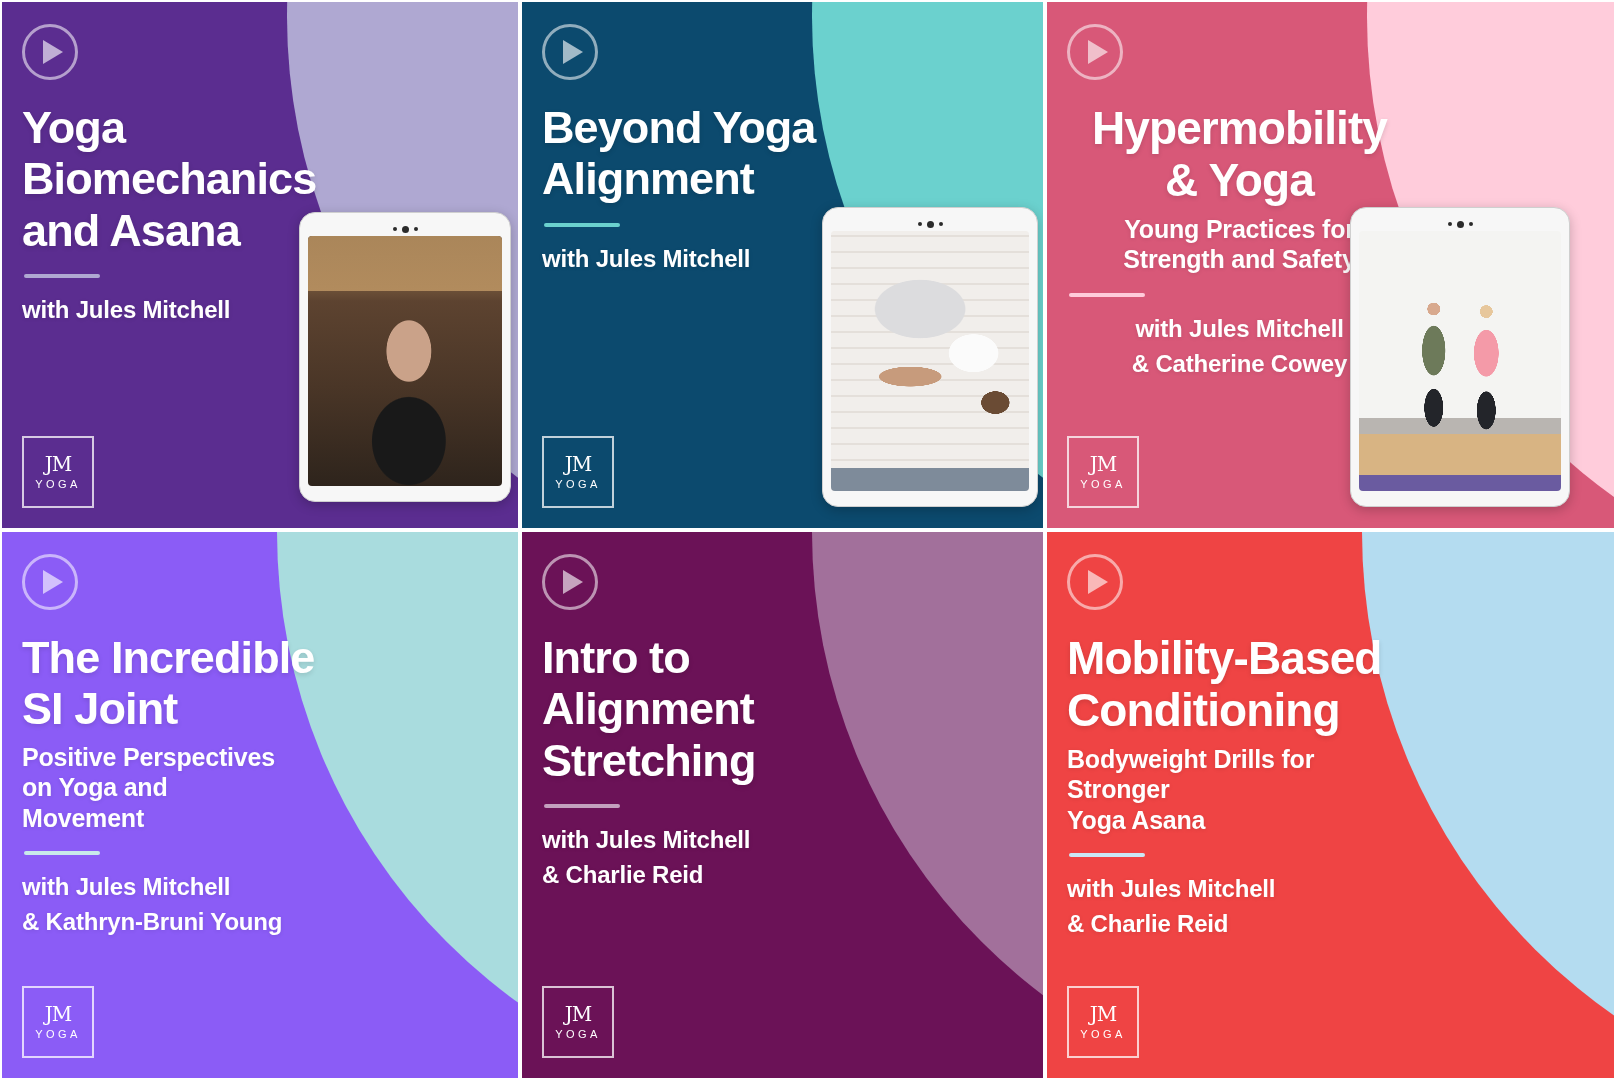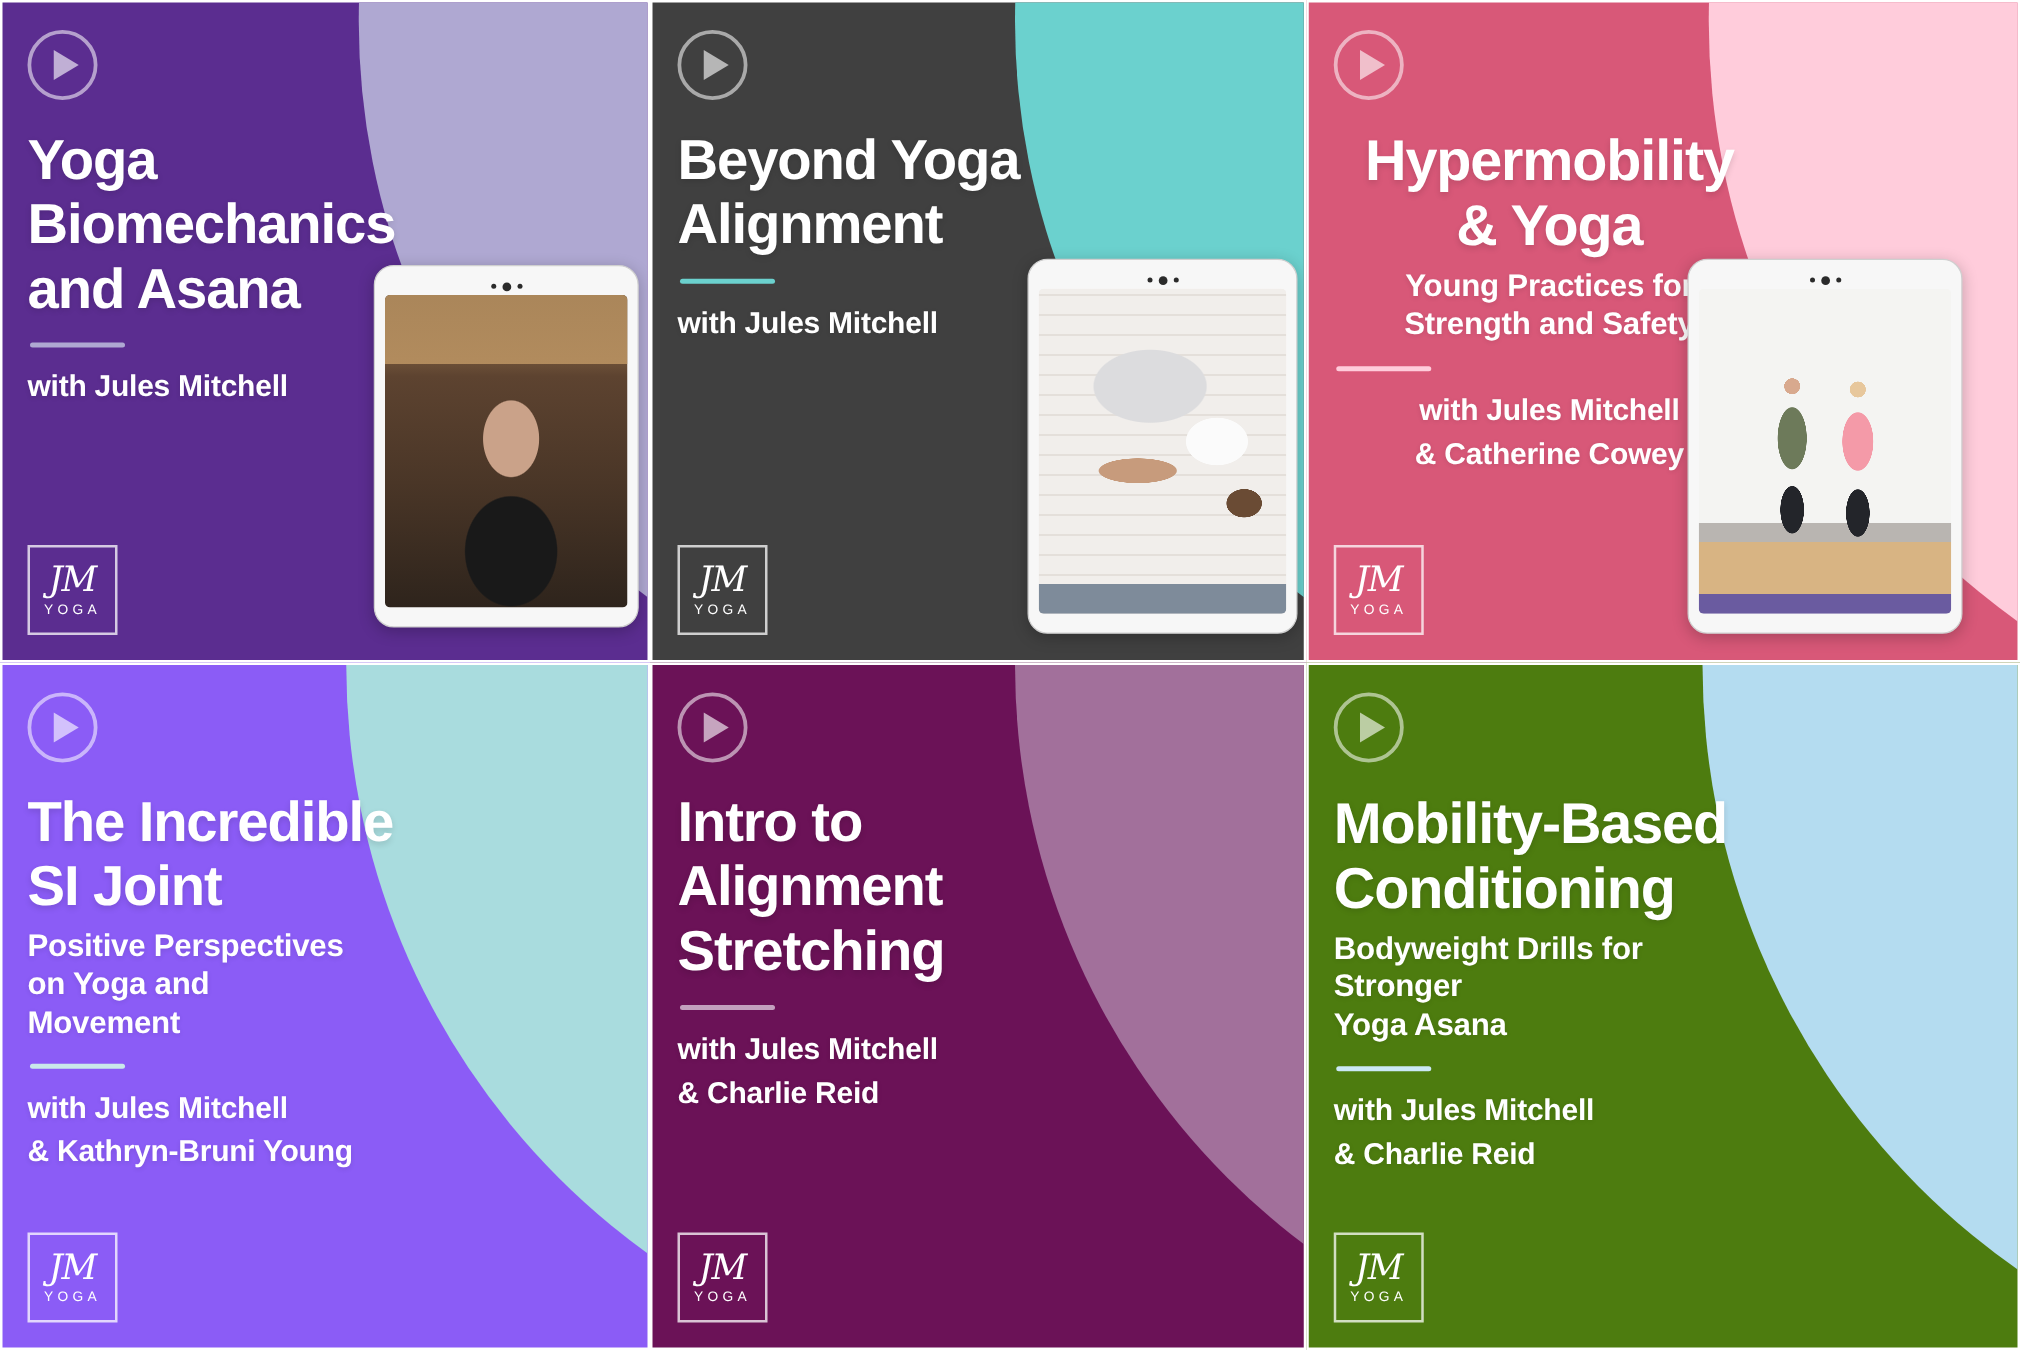--- a/index.html
+++ b/index.html
@@ -86,23 +86,22 @@
   .logo {
     width: 72px; height: 72px;
     border: 2px solid rgba(255,255,255,0.75);
     display: flex; flex-direction: column;
     align-items: center; justify-content: center;
     flex: 0 0 auto;
   }
   .logo-jm {
     color: #ffffff;
     font-family: "DejaVu Serif", serif;
-    font-style: italic;
     font-weight: 400;
-    font-size: 28px;
+    font-size: 20px;
     line-height: 1;
     letter-spacing: -1px;
   }
   .logo-yoga {
     color: #ffffff;
     font-size: 11px;
     letter-spacing: 3.4px;
     margin-top: 4px;
     font-weight: 400;
   }
@@ -127,33 +126,33 @@
     width: 100%;
     border-radius: 4px;
     overflow: hidden;
     position: relative;
   }
   .scene { position: absolute; inset: 0; }
   
   .c1 { background: #5B2D90; }
   .c1 .arc { background: #AFA8D2; }
   .c1 .divider { background: #AFA8D2; }
-  .c2 { background: #404040; }
+  .c2 { background: #0c4a6e; }
   .c2 .arc { background: #6BD1CE; }
   .c2 .divider { background: #6BD1CE; }
   .c3 { background: #D85878; text-align: center; }
   .c3 .arc { background: #FFCCDB; }
   .c3 .divider { background: #FFCCDB; }
   .c4 { background: #8b5cf6; }
   .c4 .arc { background: #A9DCDE; }
   .c4 .divider { background: #C9E9EA; }
   .c5 { background: #6B1257; }
   .c5 .arc { background: #A2709B; }
   .c5 .divider { background: #C3A0BE; }
-  .c6 { background: #4d7c0f; }
+  .c6 { background: #ef4444; }
   .c6 .arc { background: #B4DCF0; }
   .c6 .divider { background: #CBE8F6; }
 </style>
 </head>
 <body>
 
 <div class="grid">
 
   <div class="card c1">
     <div class="arc" style="width:1150px;height:1150px;left:285px;top:-560px;"></div>

